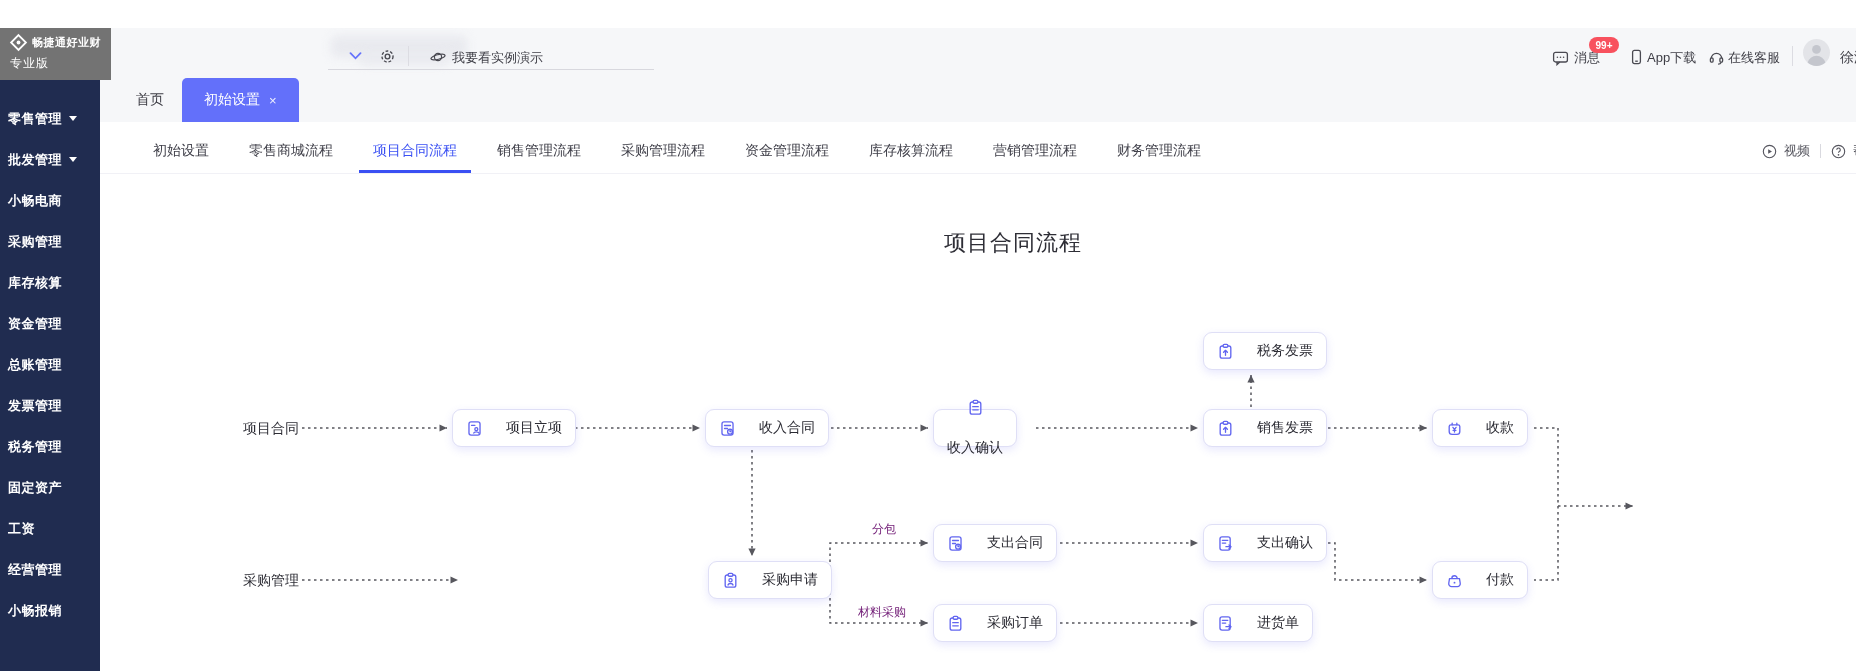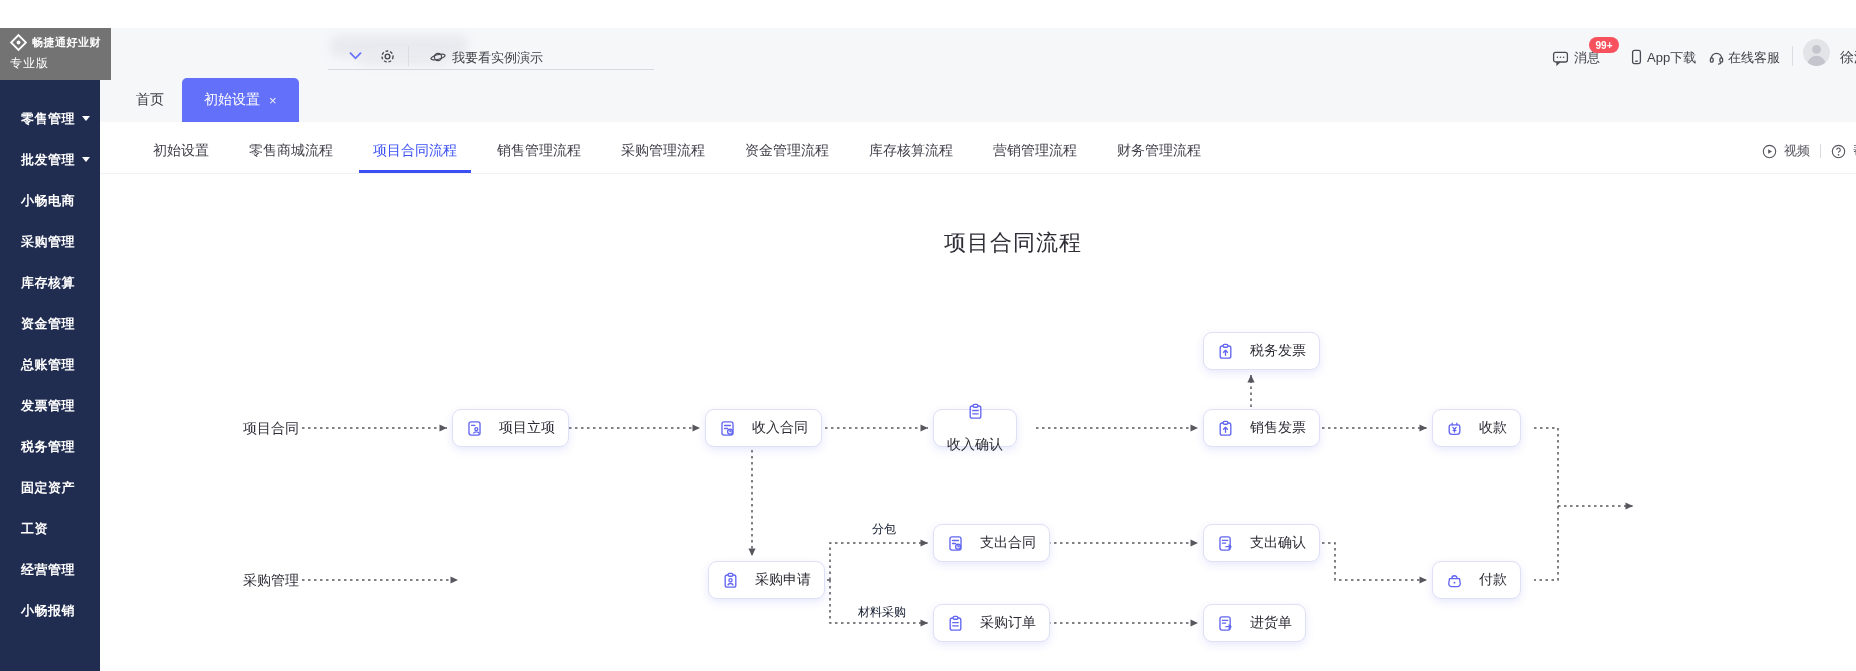--- a/index.html
+++ b/index.html
@@ -41,21 +41,21 @@
   
   .logo-block{position:absolute;left:0;top:28px;width:111px;height:52px;background:#737373;z-index:5;}
   .brand-row{display:flex;align-items:center;gap:4px;padding:5px 0 0 9px;}
   .brand{color:#fff;font-size:11px;font-weight:bold;white-space:nowrap;letter-spacing:.5px;}
   .edition{color:#fff;font-size:12px;padding:3px 0 0 10px;letter-spacing:1px;}
 
   
   .sidebar{position:absolute;left:0;top:80px;width:100px;height:591px;background:#202c50;z-index:4;}
   .side-menu{padding-top:18px;}
   .side-item{
-    height:41px;display:flex;align-items:center;padding-left:21px;color:#fff;
+    height:41px;display:flex;align-items:center;padding-left:8px;color:#fff;
     font-size:13px;font-weight:600;letter-spacing:.5px;cursor:pointer;white-space:nowrap;
   }
   .caret{width:0;height:0;border-left:4px solid transparent;border-right:4px solid transparent;
     border-top:5px solid #fff;margin-left:7px;}
 
   
   .panel{position:absolute;left:100px;top:122px;right:0;bottom:0;background:#fff;z-index:1;}
   .nav-row{padding:20px 0 0 39px;border-bottom:1px solid #f1f1f6;display:flex;}
   .nav-tab{
     padding:0 14px 10px 14px;margin-right:12px;font-size:14px;color:#40404a;cursor:pointer;
@@ -69,27 +69,27 @@
   .panel-actions .pdiv{width:1px;height:14px;background:#d9d9df;margin:0 3px;}
   .flow-title{
     position:absolute;left:813px;top:106px;width:200px;margin:0;text-align:center;
     font-size:22px;font-weight:500;color:#2e2e36;letter-spacing:1px;
   }
 
   
   .diagram{position:absolute;left:0;top:0;width:1856px;height:671px;z-index:2;pointer-events:none;}
   .diagram svg.wires{position:absolute;left:0;top:0;}
   .flow-node{
-    position:absolute;display:flex;align-items:center;justify-content:center;gap:16px;height:38px;
+    position:absolute;display:flex;align-items:center;justify-content:center;gap:23px;height:38px;
     padding:0 13px;background:#fff;border:1px solid #dfdff6;border-radius:9px;
     box-shadow:0 3px 9px rgba(110,112,240,.16);font-size:14px;color:#2b2b33;
     box-sizing:border-box;min-width:78px;pointer-events:auto;cursor:pointer;white-space:nowrap;
   }
   .row-label{position:absolute;font-size:14px;font-weight:500;color:#2e2e36;white-space:nowrap;}
-  .branch-label{position:absolute;font-size:12px;color:#0f172a;white-space:nowrap;}
+  .branch-label{position:absolute;font-size:12px;color:#701a75;white-space:nowrap;}
 </style>
 </head>
 <body>
 
 <div class="top-strip"></div>
 
 <header class="header">
   <div class="smudge s1"></div>
   <div class="smudge s2"></div>
   <div class="hr-underline"></div>

